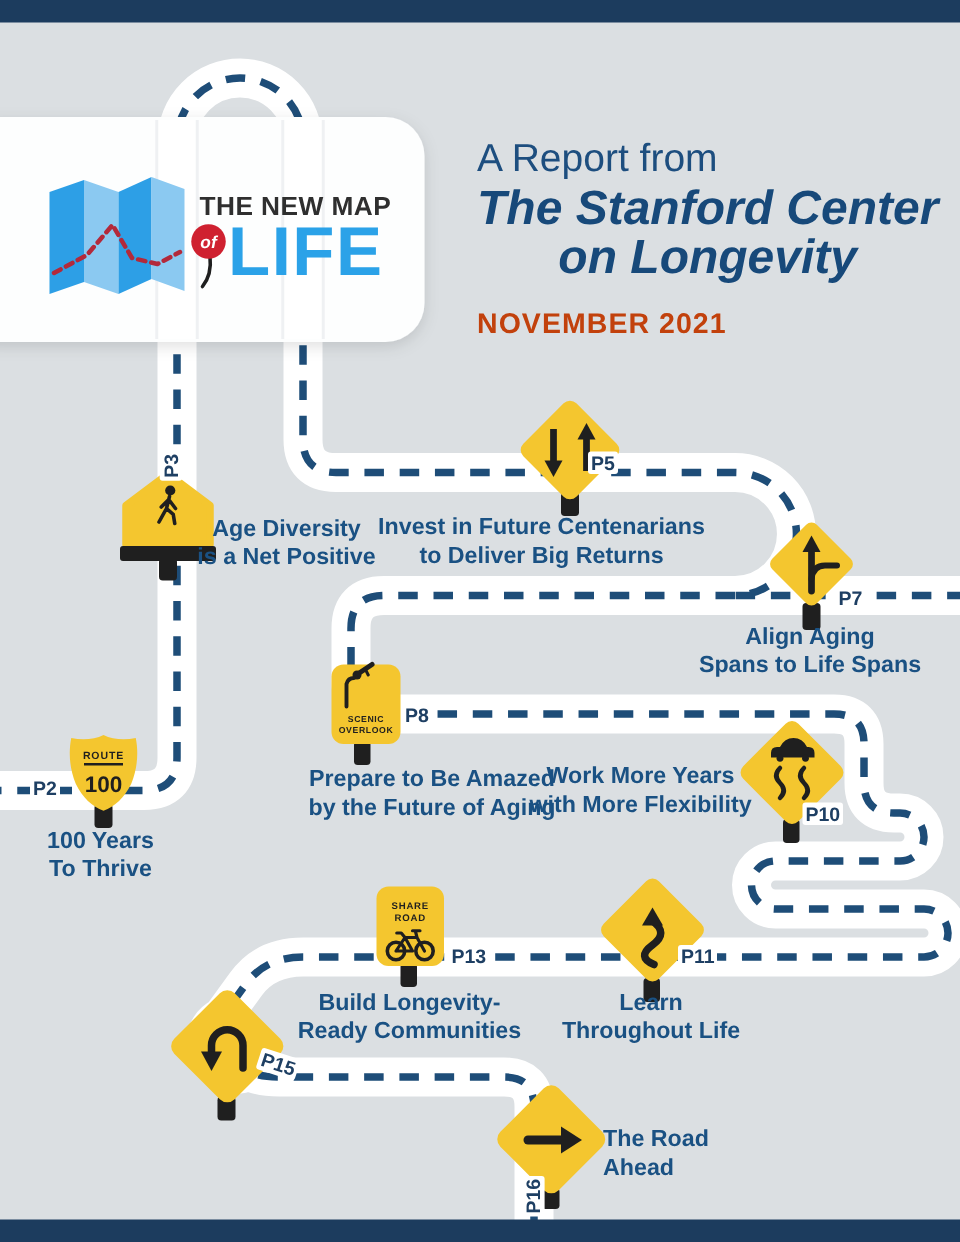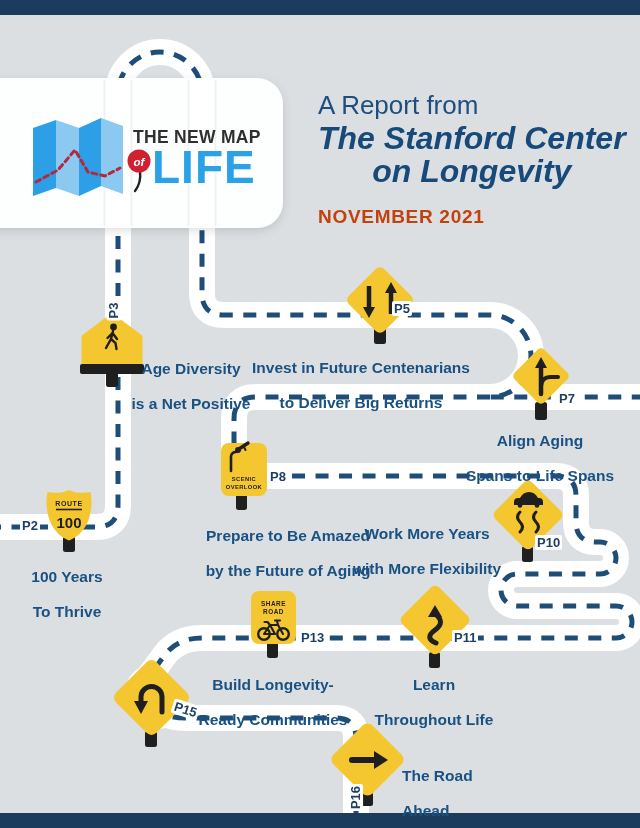--- a/index.html
+++ b/index.html
@@ -5,21 +5,21 @@
   html,body{margin:0;padding:0;background:#dbdfe2;}
   #page{position:relative;width:640px;height:828px;overflow:hidden;background:#dbdfe2;
         font-family:"Liberation Sans",sans-serif;}
   #art{position:absolute;left:0;top:0;}
   .hdr{position:absolute;left:318px;color:#17497a;text-align:center;}
   #hdr-prefix{top:90px;font-size:26px;font-weight:400;color:#1d4e7f;}
   #hdr-org{top:122px;font-size:32px;font-weight:700;line-height:33px;font-style:italic;}
   #hdr-date{top:206px;font-size:19px;font-weight:700;color:#c2410c;letter-spacing:.7px;}
   .caption{position:absolute;font-weight:700;font-size:15.5px;line-height:19px;
            color:#1a5183;text-align:center;}
-  .caption span{display:block;margin-top:16px;}
+  .caption span{display:block;}
   .plabel{position:absolute;font-weight:700;font-size:13px;line-height:13px;color:#1e3f63;
           background:#fff;padding:1px 2px;border-radius:2px;white-space:nowrap;}
 </style>
 </head>
 <body>
 
 <div id="page">
 
 <svg id="art" width="640" height="828" viewBox="0 0 640 828">
   <defs>

